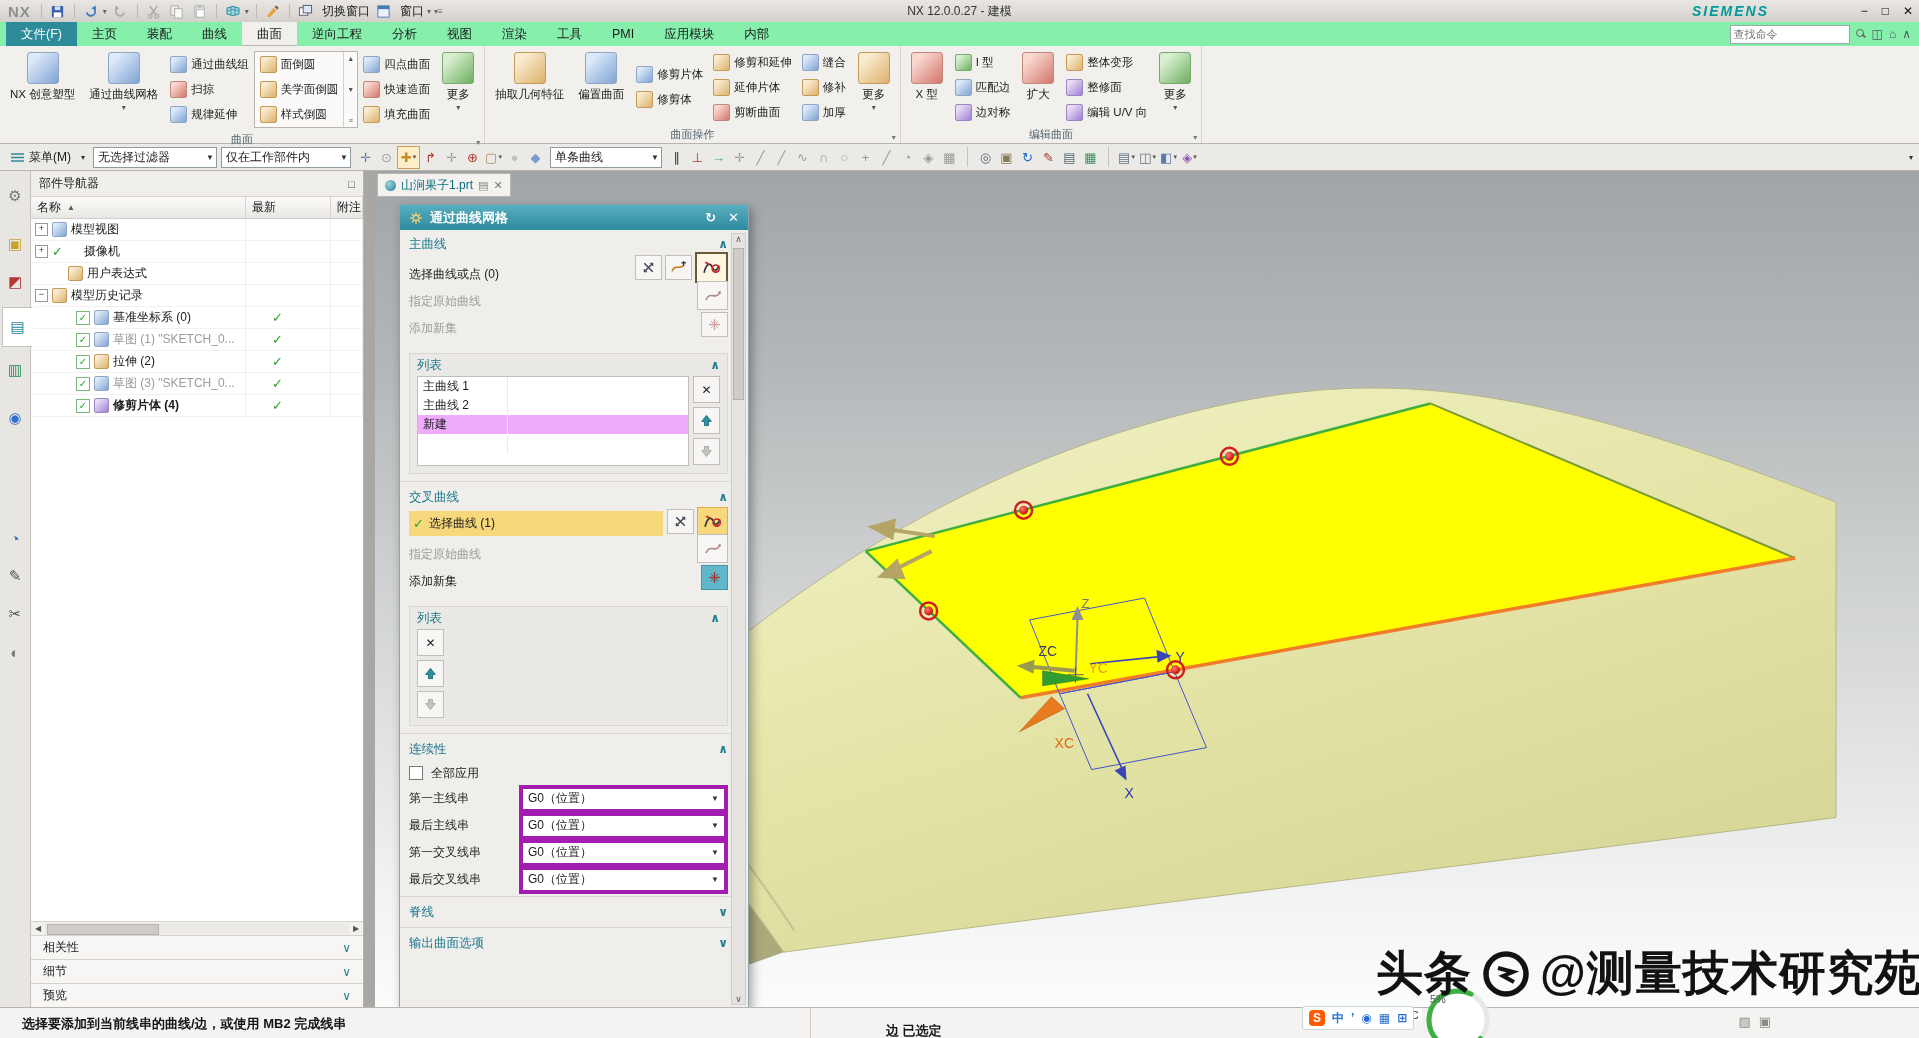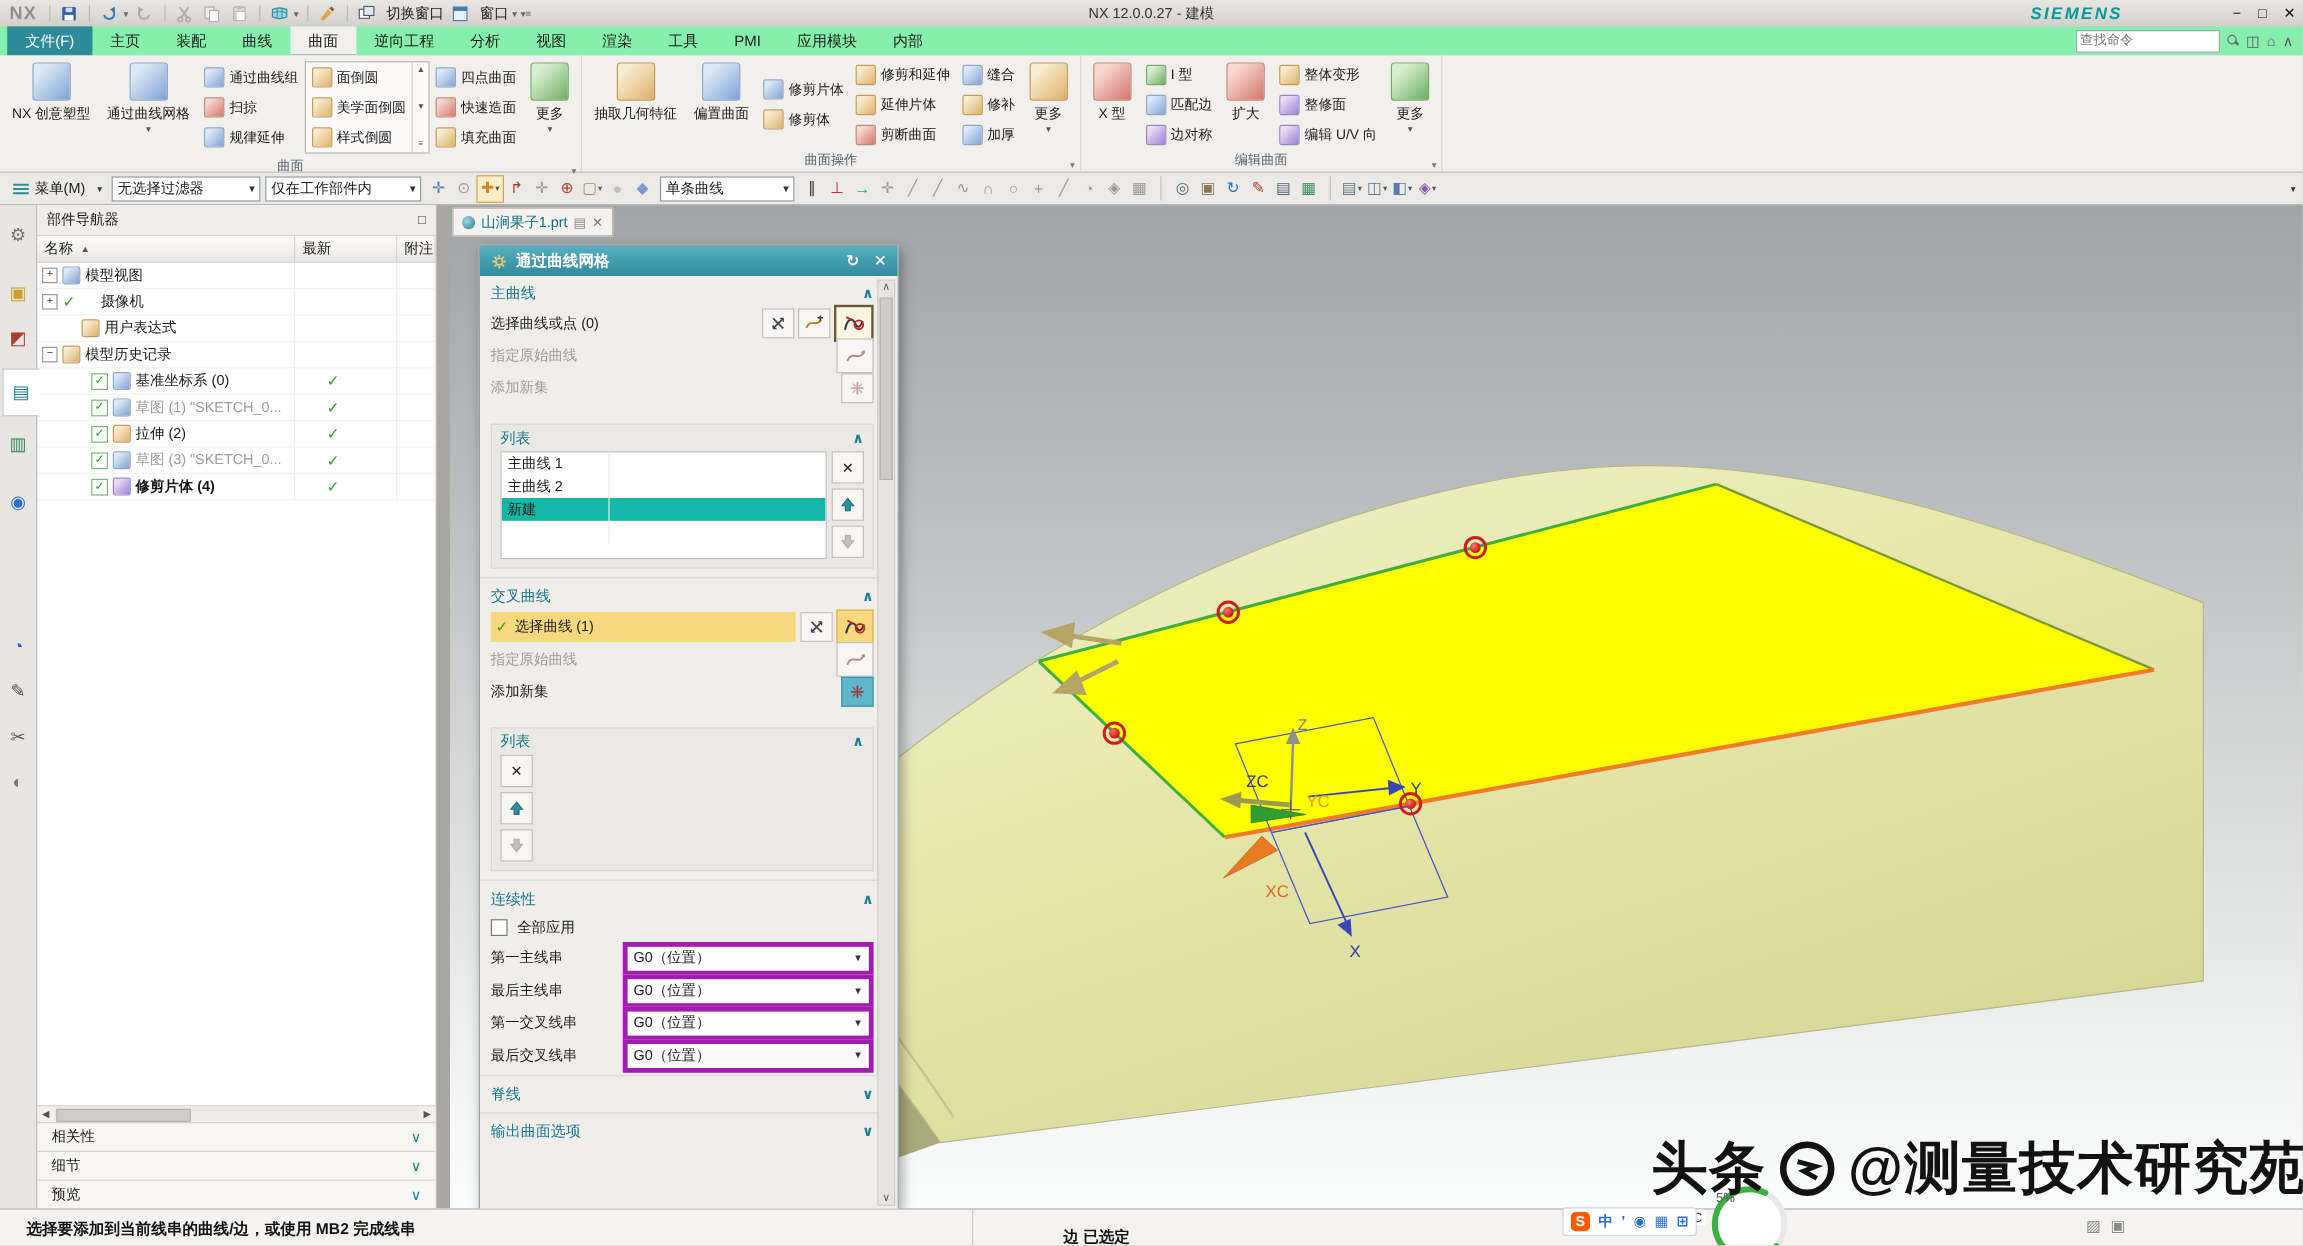--- a/index.html
+++ b/index.html
@@ -110,34 +110,34 @@
   .dialog{position:absolute;left:24px;top:33px;width:348px;height:803px;background:#f0eeeb;border:1px solid #8fa3aa;box-shadow:3px 4px 10px rgba(0,0,0,.35);z-index:6;display:flex;flex-direction:column;}
   .dtitle{height:25px;background:linear-gradient(#57aebe,#2f8ba0);color:#fff;display:flex;align-items:center;gap:7px;padding:0 9px;font-size:13px;font-weight:bold;flex:none;}
   .dtitle .dt-right{margin-left:auto;display:flex;gap:12px;align-items:center;font-weight:bold;}
   .dbody{flex:1;position:relative;padding:2px 20px 0 9px;display:flex;flex-direction:column;min-height:0;}
   .dscroll{position:absolute;right:2px;top:3px;bottom:3px;width:13px;background:#e6e4e0;border:1px solid #d0cdc9;display:flex;flex-direction:column;align-items:center;font-size:9px;color:#557;}
   .dthumb{position:absolute;left:1px;right:1px;top:14px;height:150px;background:#cfccc7;border:1px solid #b5b2ae;}
   .dscroll .sdown{margin-top:auto;}
   .dsec-h{height:24px;display:flex;align-items:center;color:#18778c;font-size:12.5px;flex:none;}
   .dsec-h .chev{margin-left:auto;color:#1e7f92;font-size:12px;font-weight:bold;}
   .dsep{border-top:1px solid #dbd8d4;margin:3px -9px 3px -9px;}
-  .drow{height:27px;display:flex;align-items:center;gap:4px;font-size:12px;flex:none;}
+  .drow{height:27px;display:flex;align-items:flex-end;gap:4px;font-size:12px;flex:none;}
   .drow.gray{color:#9b9b98;}
   .dbtn{width:25px;height:23px;border:1px solid #c2bfba;background:#f7f6f4;display:flex;align-items:center;justify-content:center;flex:none;}
   .dbtn.big{width:29px;height:27px;}
   .dbtn.active{border:2px solid #6b5a35;background:#fdf6e3;}
   .dbtn.teal{background:#5fb7c9;border-color:#3e96a8;}
   .dbtn.orange{background:#f7d87c;border-color:#d8b04a;}
   .selhl{flex:1;height:25px;background:#f7d87c;display:flex;align-items:center;gap:5px;padding:0 4px;}
   .lgroup{border:1px solid #dad7d3;background:#ebe9e5;padding:0 7px 7px 7px;margin:16px 0 4px 0;flex:none;}
   .lwrap{display:flex;gap:4px;}
   .llist{flex:1;background:#fff;border:1px solid #c2bfba;height:88px;overflow:hidden;}
   .lrow{height:19px;display:flex;align-items:center;font-size:12px;}
   .lrow .lc1{width:84px;padding-left:5px;border-right:1px solid #eceae6;height:100%;display:flex;align-items:center;flex:none;}
-  .lrow.sel{background:#14b8a6;font-family:Liberation Serif, serif;}
+  .lrow.sel{background:#f0abfc;font-family:Liberation Serif, serif;}
   .lbtns{width:27px;display:flex;flex-direction:column;gap:4px;flex:none;}
   .lbtn{height:25px;border:1px solid #c2bfba;background:#f7f6f4;display:flex;align-items:center;justify-content:center;font-weight:bold;color:#222;}
   .chkrow{height:24px;display:flex;align-items:center;gap:8px;flex:none;}
   .chkbox{width:12px;height:12px;border:1px solid #777;background:#fff;flex:none;}
   .crow{height:27px;display:flex;align-items:center;flex:none;}
   .crow .clabel{width:110px;flex:none;}
   .cselect{flex:1;height:20px;background:#fff;border:4px solid #a21caf;display:flex;align-items:center;padding:0 5px;font-size:12px;}
   .dfoot{height:38px;display:flex;align-items:center;justify-content:flex-end;gap:9px;padding:0 8px;border-top:1px solid #d0cdc9;margin-top:auto;flex:none;}
   .fbtn{min-width:58px;height:24px;border:1px solid #8a8a8a;background:linear-gradient(#fbfbfa,#e6e4e0);display:flex;align-items:center;justify-content:center;font-size:12px;padding:0 8px;}
 

